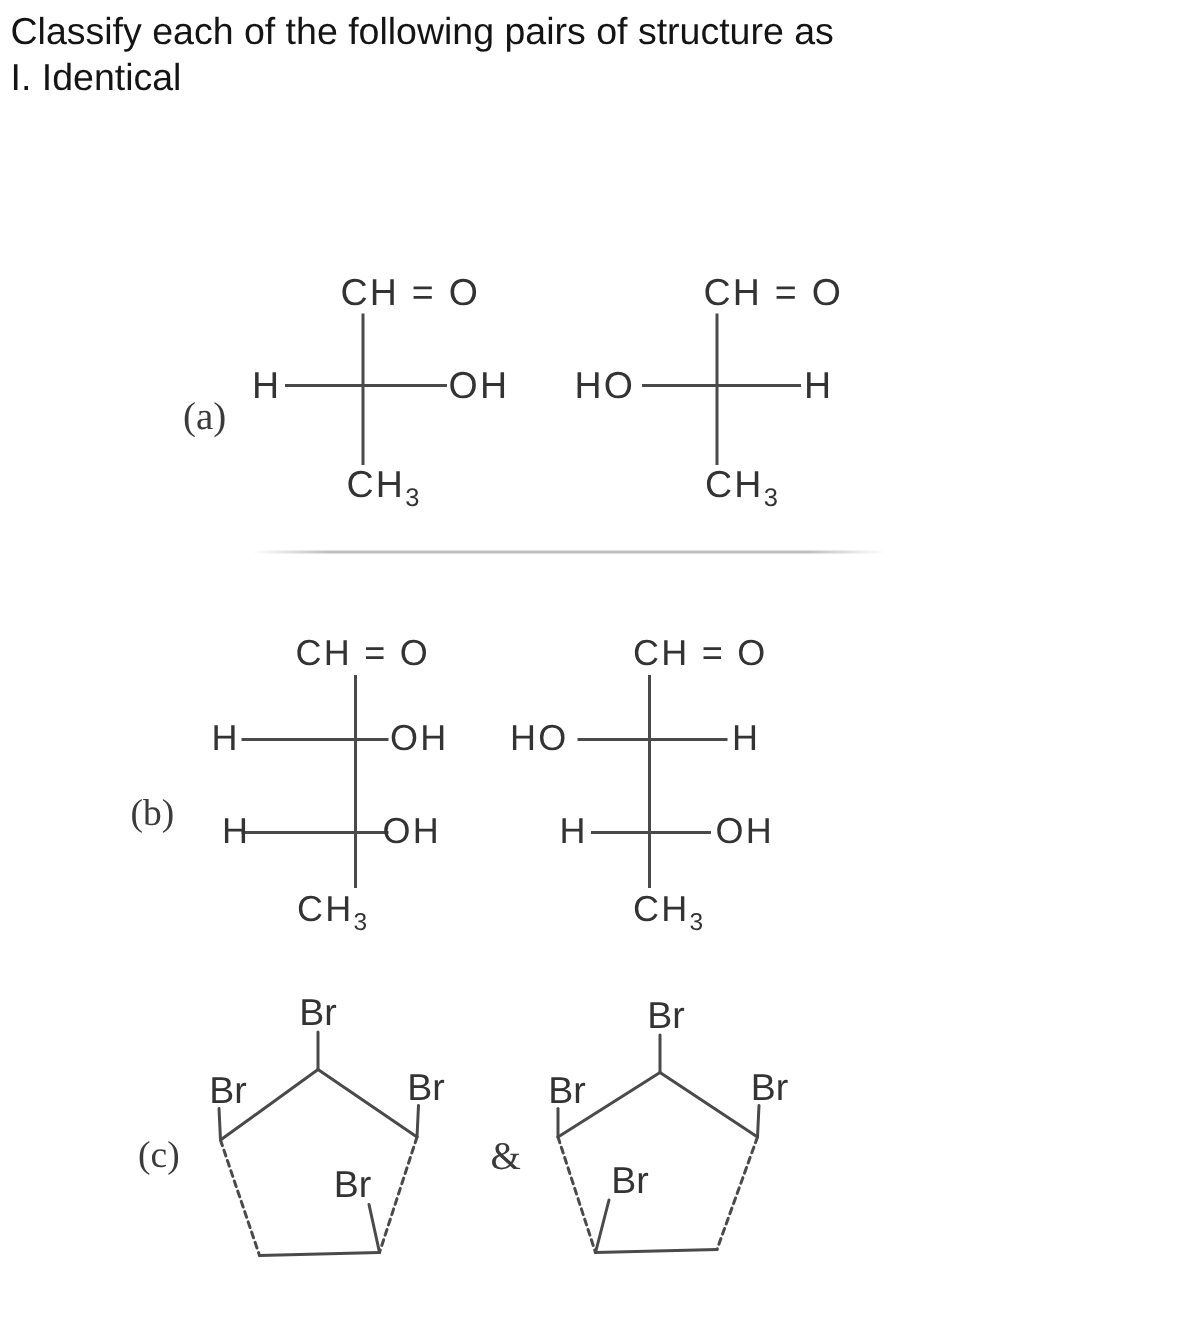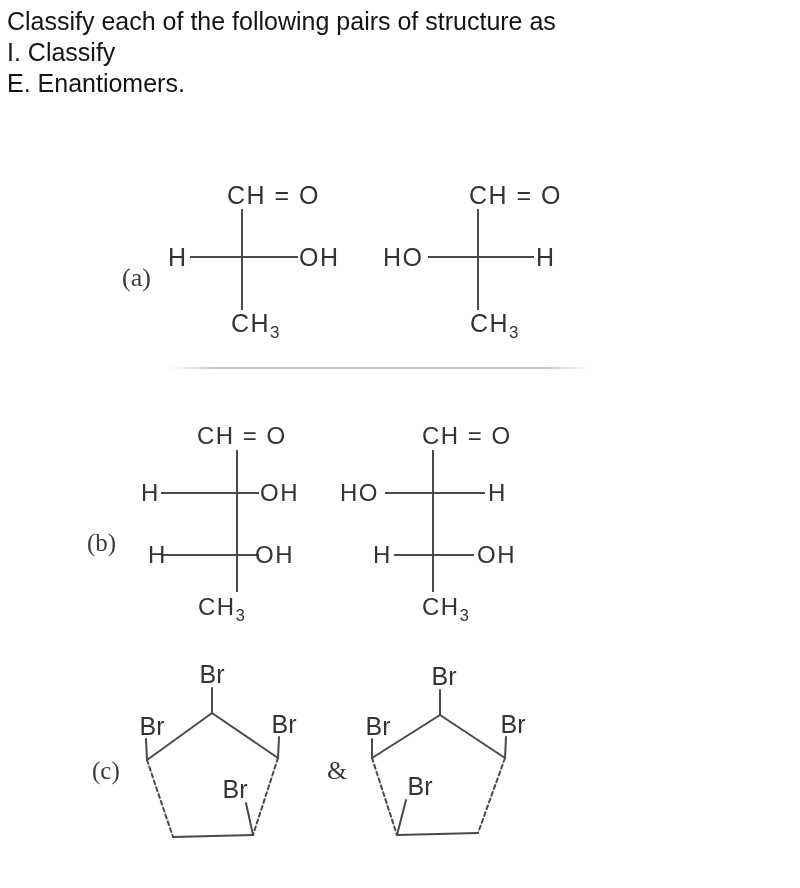--- a/index.html
+++ b/index.html
@@ -37,22 +37,21 @@
   .ring line.dashed{stroke-dasharray:4 3.2;}
   .ring text{fill:var(--text);font-size:25px;font-family:"Liberation Sans",sans-serif;}
 </style>
 </head>
 <body>
 
 <div class="canvas">
 
   <div class="header">
     <div>Classify each of the following pairs of structure as</div>
-    <div>I. Classify</div>
-    <div>E. Enantiomers.</div>
+    <div>I. Identical</div>
   </div>
 
   <span class="part-label" style="left:122px;top:263px;font-size:26px;">(a)</span>
 
   <div class="fischer fs-a" style="left:165px;top:180px;width:185px;height:165px;">
     <span class="chem" style="left:62px;top:1px;">CH = O</span>
     <div class="vline" style="left:76px;top:29px;height:101px;"></div>
     <div class="hline" style="left:25px;top:76px;width:108px;"></div>
     <span class="chem" style="left:3px;top:63px;">H</span>
     <span class="chem" style="left:134px;top:63px;">OH</span>

